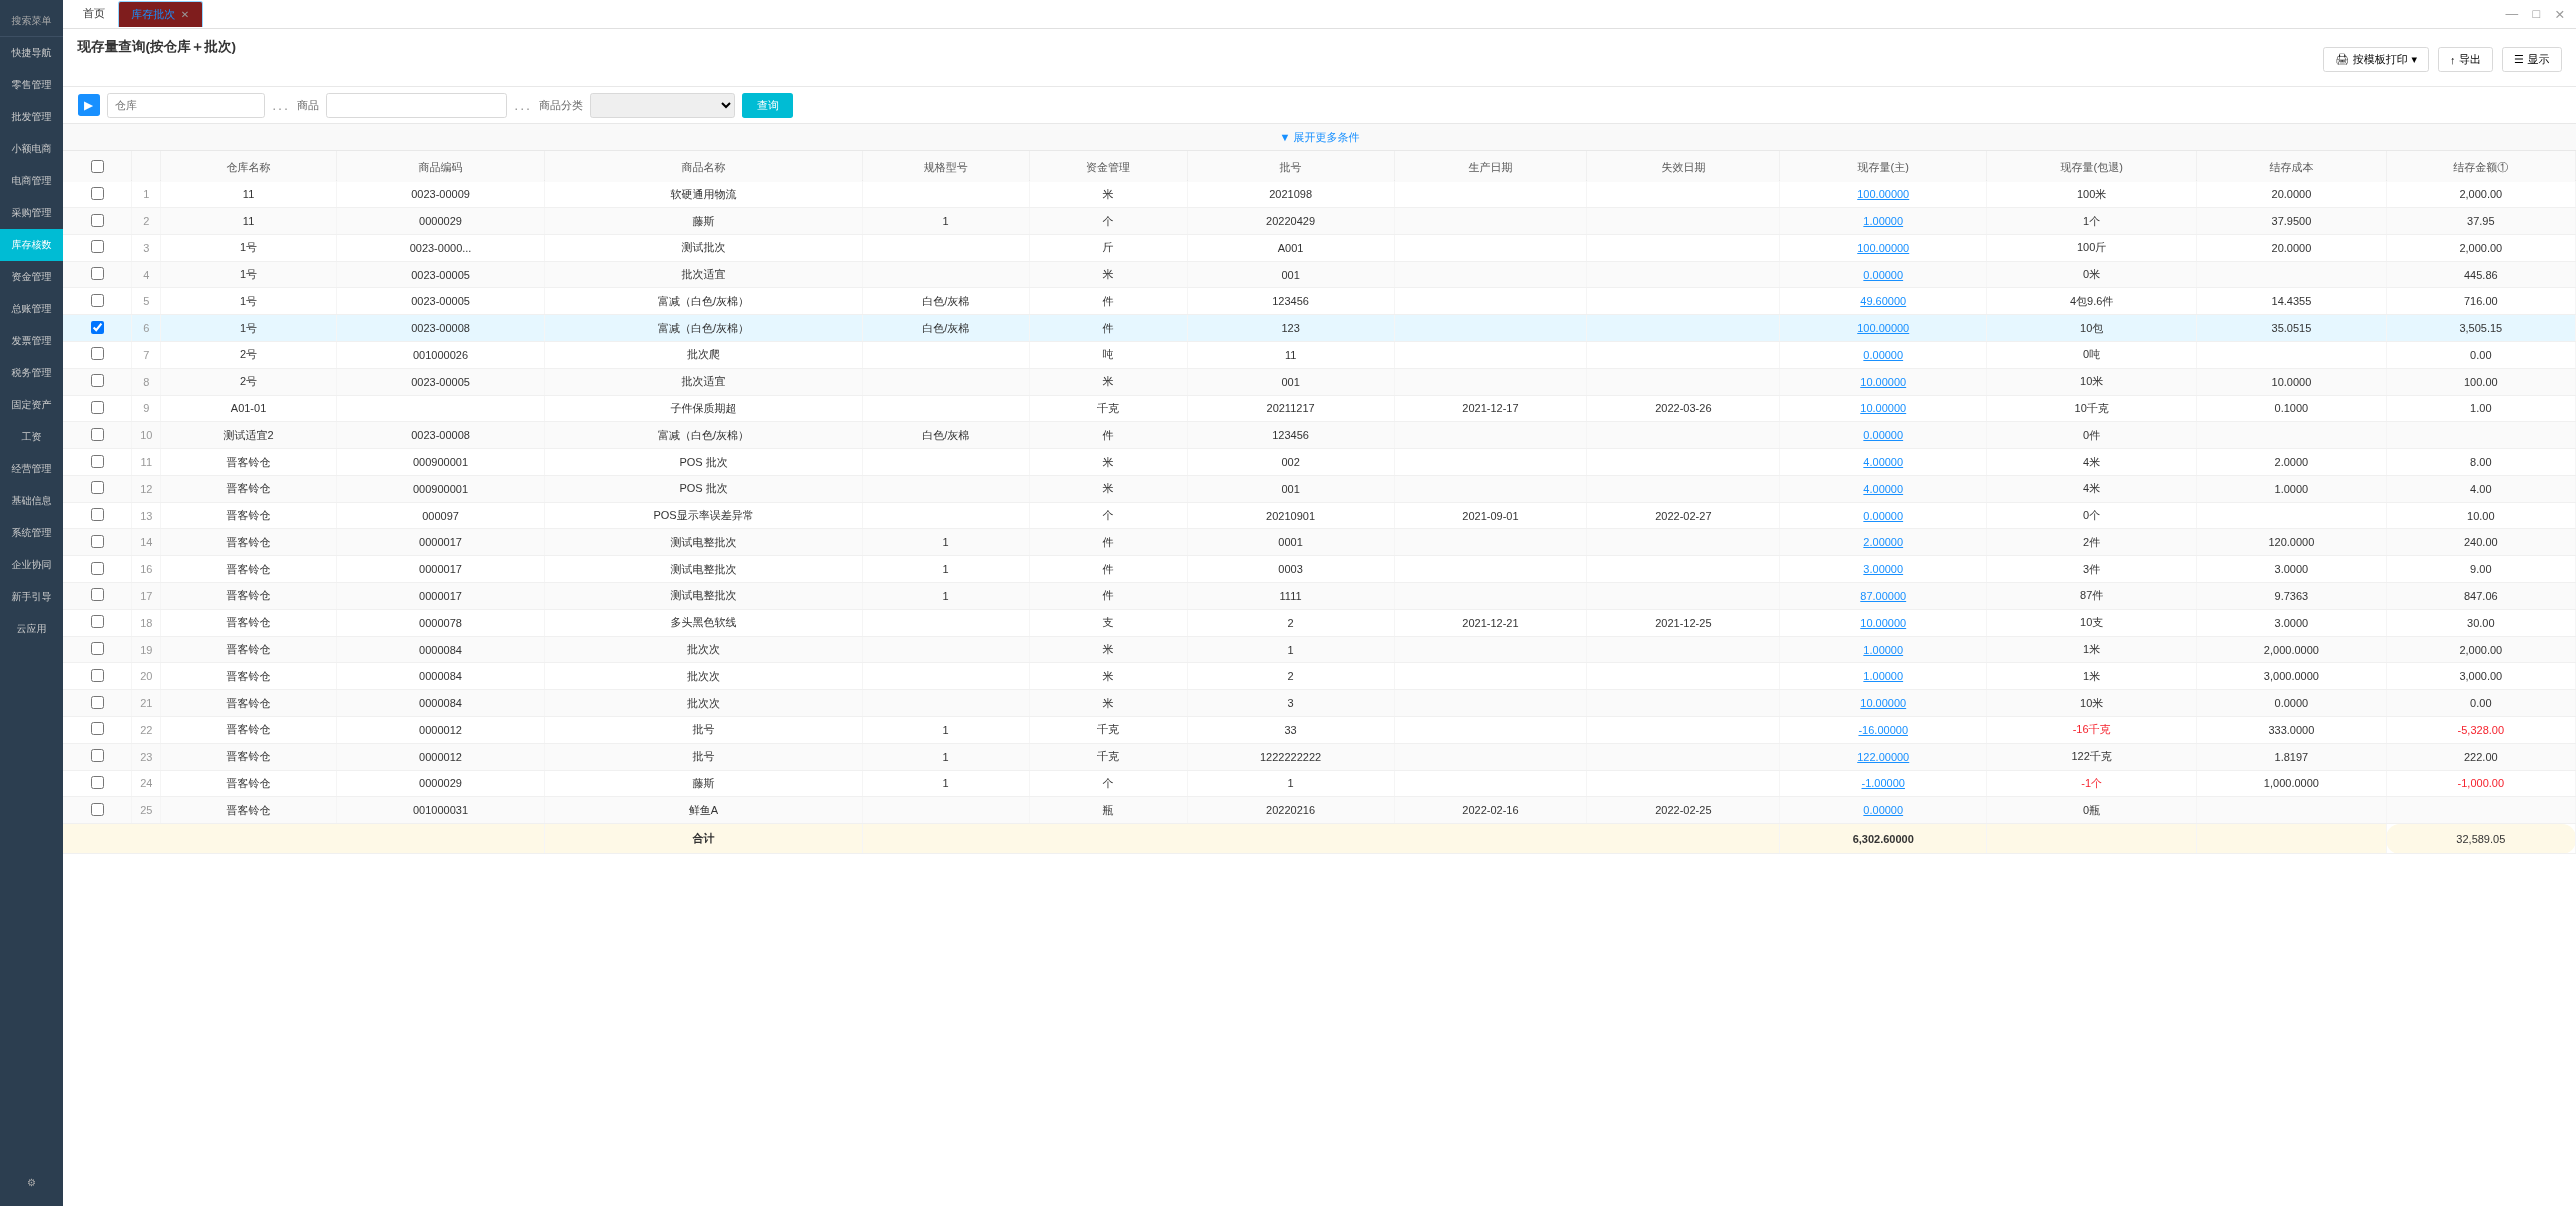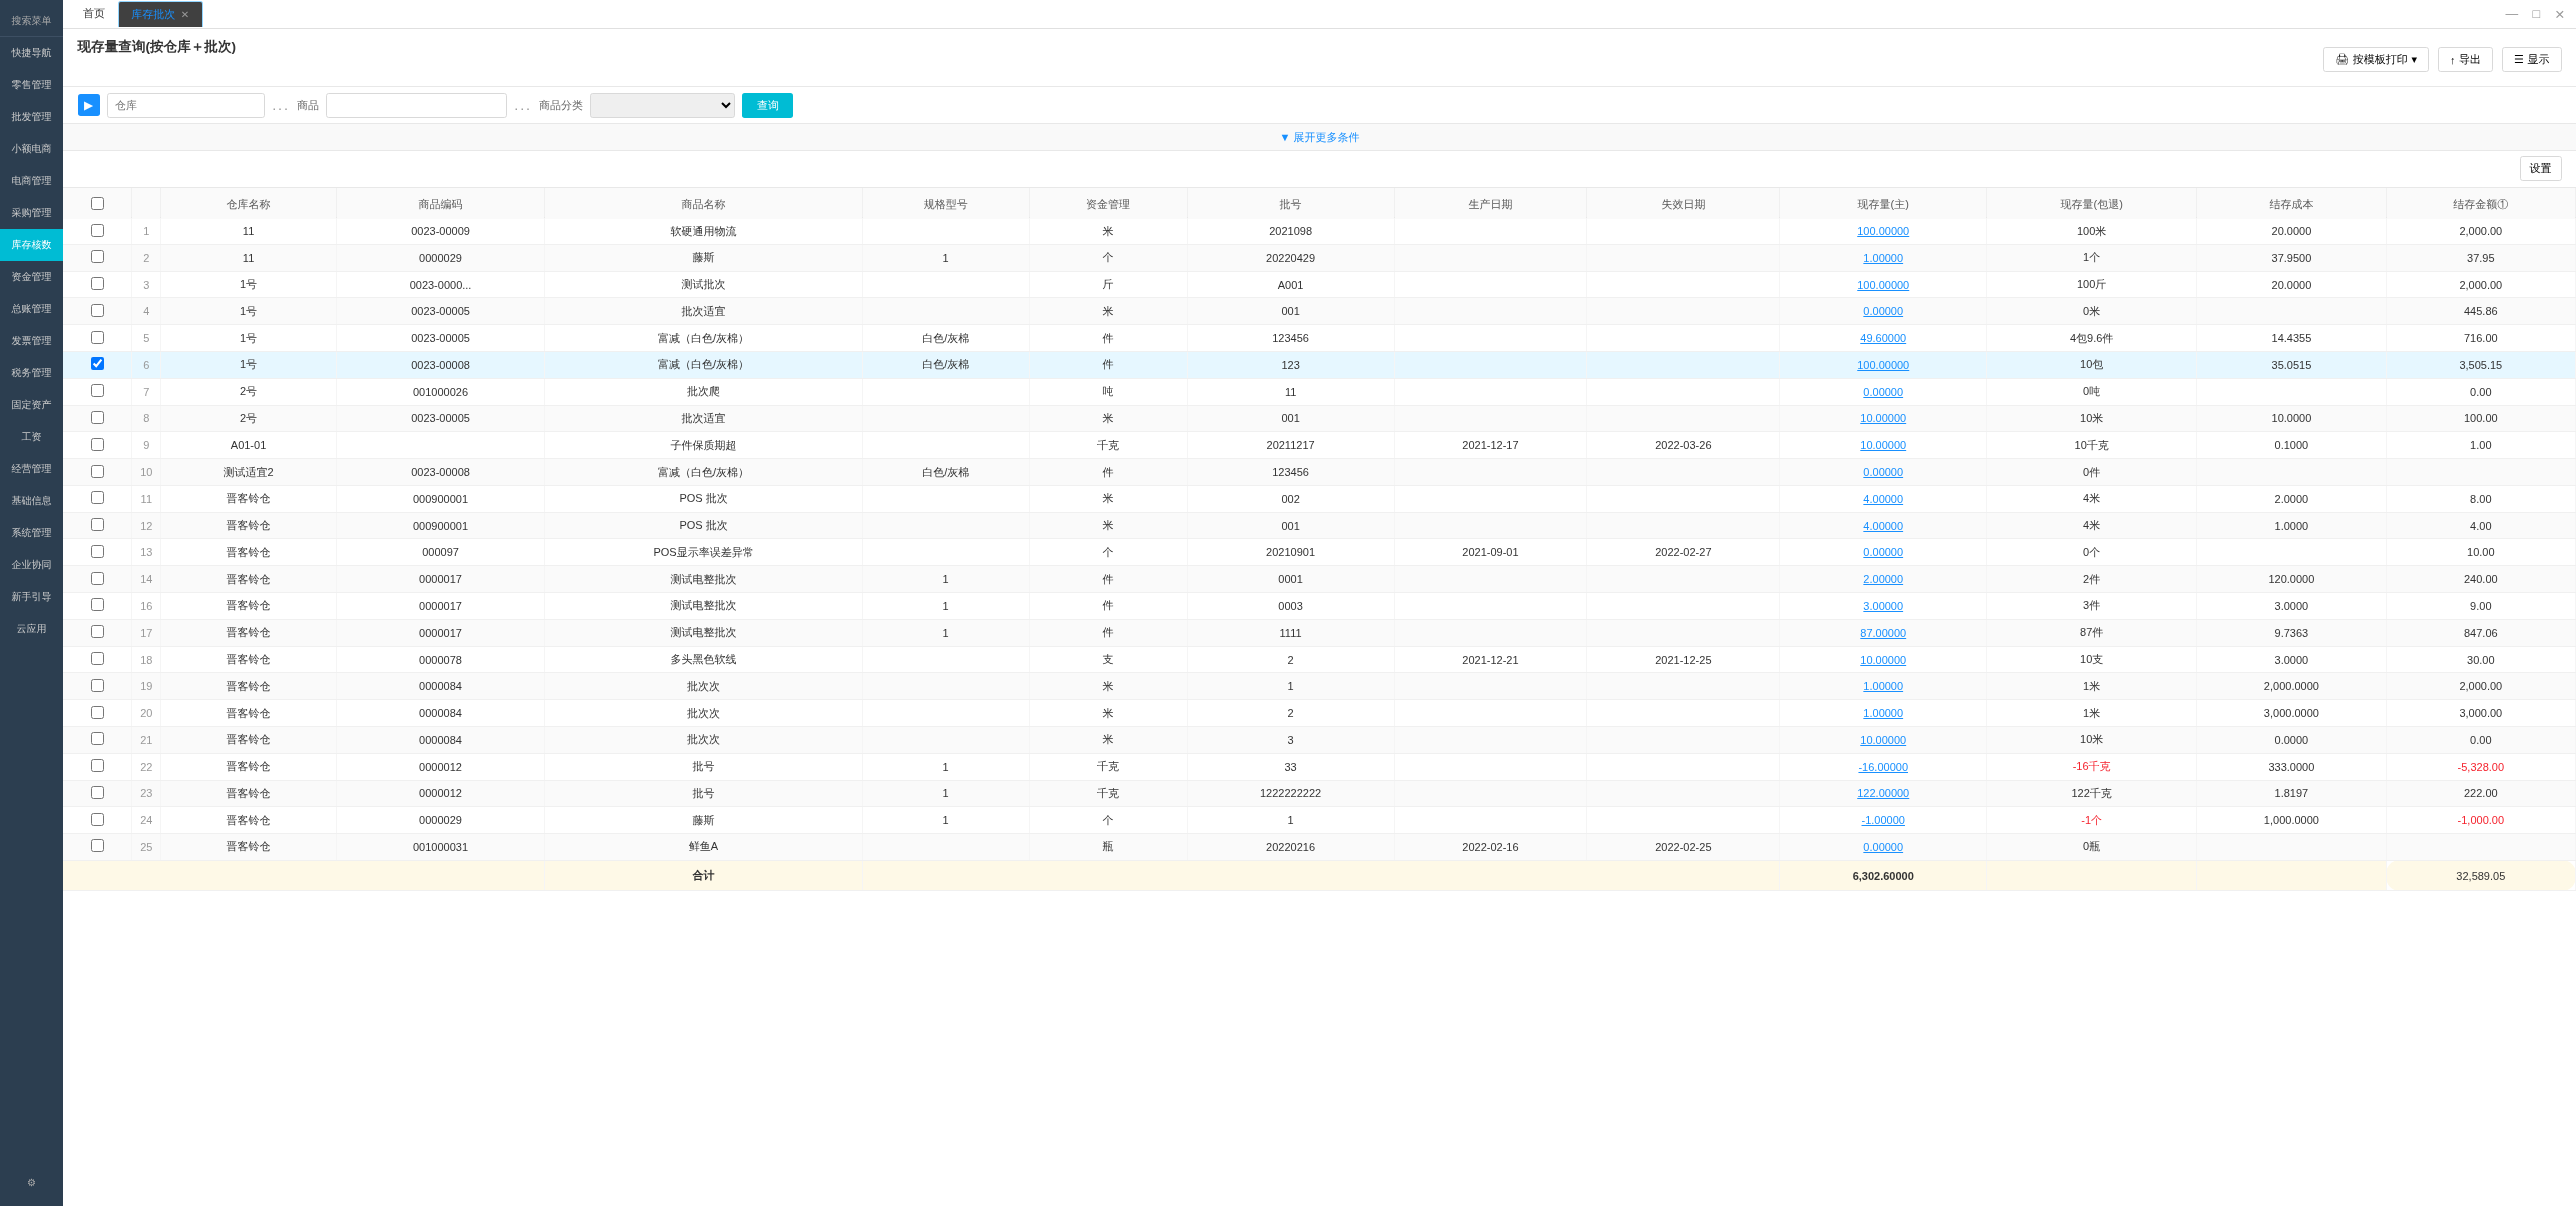--- a/index.html
+++ b/index.html
@@ -13,21 +13,21 @@
     .sidebar-bottom { margin-top: auto; padding: 9px 0; }
     .sidebar-bottom .sidebar-item { color: #aaa; }
 
     
     .main { flex: 1; display: flex; flex-direction: column; overflow: hidden; }
 
     
     .tab-bar { background: #fff; border-bottom: 0.9px solid #e0e0e0; display: flex; align-items: center; padding: 0 7.2px; height: 29px; }
     .tab-item { padding: 5.4px 12.7px; font-size: 11px; cursor: pointer; color: #666; border-bottom: 1.8px solid transparent; }
     .tab-item.home { color: #333; }
-    .tab-item.active { background: #404040; color: #1890ff; border: 0.9px solid #91d5ff; border-bottom: none; border-radius: 2.7px 2.7px 0 0; display: flex; align-items: center; gap: 5.4px; }
+    .tab-item.active { background: #7f1d1d; color: #1890ff; border: 0.9px solid #91d5ff; border-bottom: none; border-radius: 2.7px 2.7px 0 0; display: flex; align-items: center; gap: 5.4px; }
     .tab-close { color: #999; font-size: 10px; cursor: pointer; }
     .window-controls { margin-left: auto; display: flex; gap: 7.2px; font-size: 12.7px; color: #999; cursor: pointer; }
     .window-controls span { padding: 1.8px 3.6px; }
 
     
     .page-header { background: #fff; padding: 9px 14.5px 5.4px; border-bottom: 0.9px solid #e8e8e8; }
     .page-title { font-size: 13.6px; font-weight: bold; color: #333; margin-bottom: 25px; }
 
     
     .filter-bar { background: #fff; padding: 5.4px 14.5px; border-bottom: 0.9px solid #e8e8e8; display: flex; align-items: center; gap: 7.2px; flex-wrap: wrap; }
@@ -139,23 +139,20 @@
     <select class="filter-select" style="min-width:145px;">
       <option></option>
     </select>
     <button class="search-btn">查询</button>
   </div>
 
   <div class="expand-row">
     <span class="expand-btn">▼ 展开更多条件</span>
   </div>
 
-  <div class="action-bar">
-    <button class="settings-btn" style="margin-left:auto;">设置</button>
-  </div>
 
   <div class="table-wrap">
     <table>
       <thead>
         <tr>
           <th><input type="checkbox" style=""></th>
           <th></th>
           <th>仓库名称</th>
           <th>商品编码</th>
           <th>商品名称</th>

